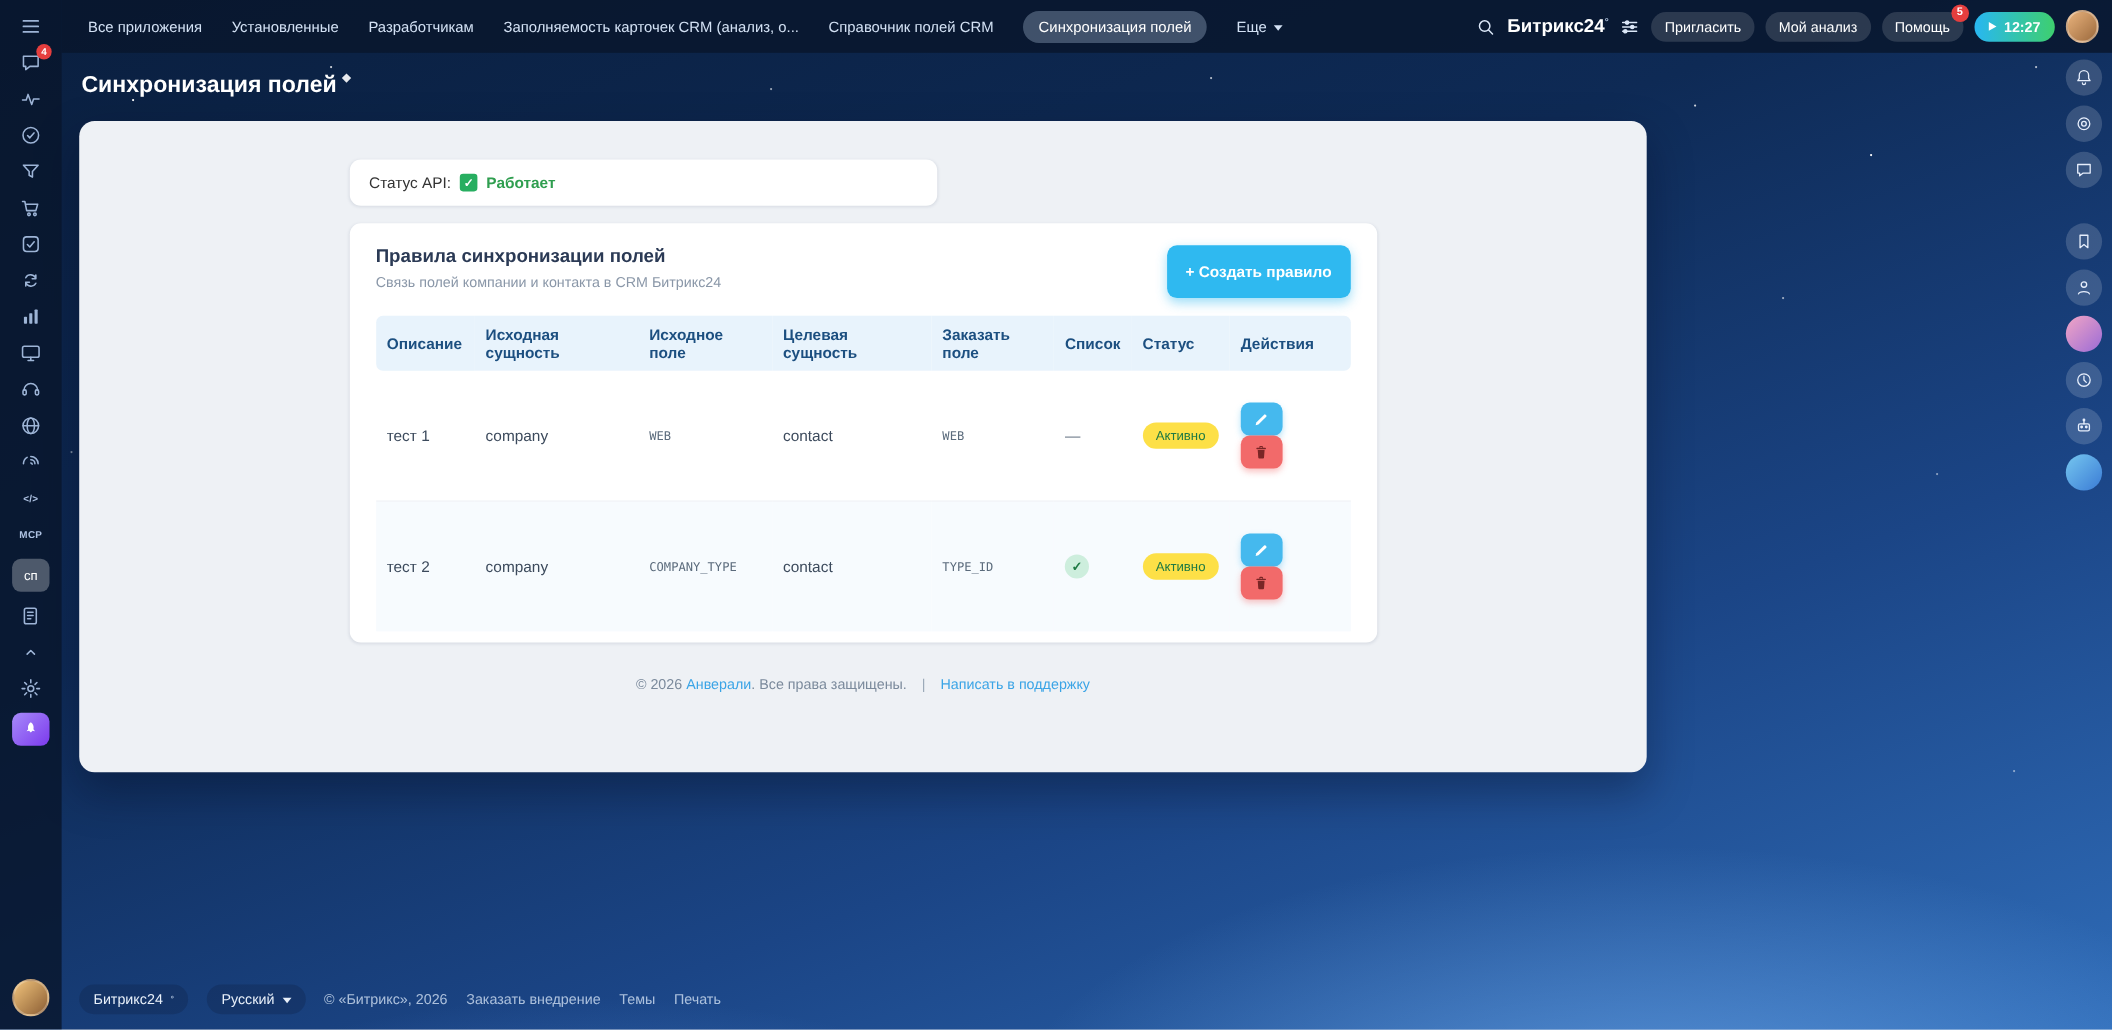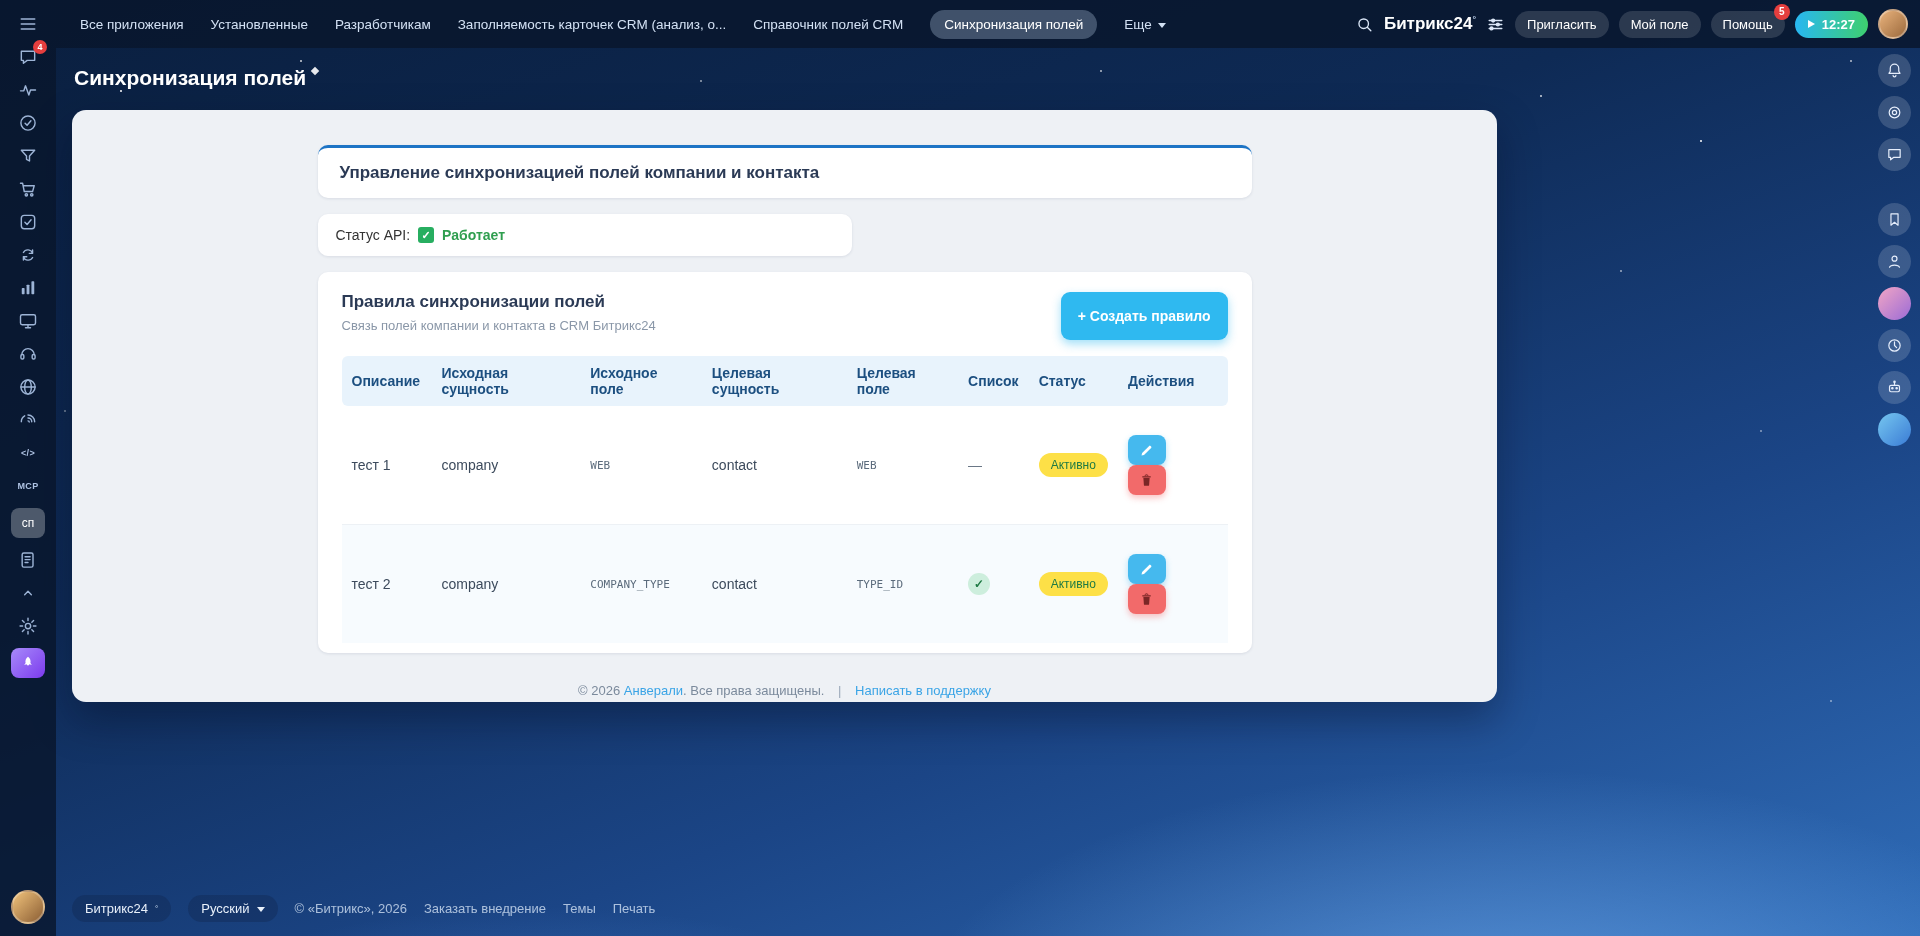--- a/index.html
+++ b/index.html
@@ -264,21 +264,21 @@
   <span class="brand"><span>Битрикс24</span><sup>°</sup></span>
   <span class="top-icon">
     <svg viewBox="0 0 24 24" class="ic">
         <path d="M4 7h16M4 12h16M4 17h16"></path>
         <circle cx="9" cy="7" r="1.8" fill="currentColor"></circle>
         <circle cx="15" cy="12" r="1.8" fill="currentColor"></circle>
         <circle cx="7" cy="17" r="1.8" fill="currentColor"></circle>
       </svg>
   </span>
   <button class="pill">Пригласить</button>
-  <button class="pill">Мой поле</button>
+  <button class="pill">Мой анализ</button>
   <span class="help-wrap">
     <button class="pill">Помощь</button>
     <span class="help-badge">5</span>
   </span>
   <button class="timer">
     <span class="play"></span>
     <span>12:27</span>
   </button>
   <span class="top-avatar"></span>
 </div>
@@ -333,23 +333,20 @@
         <circle cx="9" cy="13" r="1" fill="currentColor"></circle>
         <circle cx="15" cy="13" r="1" fill="currentColor"></circle>
       </svg>
   </span>
   <span class="rail-btn rav2"></span>
 </div>
 
 <div class="panel">
   <div class="panel-inner">
 
-    <div class="card head-card">
-      <span>Управление синхронизацией полей компании и контакта</span>
-    </div>
 
     <div class="status-row">
       <div class="card api-card">
         <span>Статус API:</span>
         <span class="check-sq">✓</span>
         <span class="api-ok">Работает</span>
       </div>
     </div>
 
     <div class="card table-card">
@@ -371,21 +368,21 @@
             <col style="width:68px">
             <col style="width:88px">
             <col style="width:110px">
         </colgroup>
         <thead>
           <tr>
             <th>Описание</th>
             <th>Исходная сущность</th>
             <th>Исходное поле</th>
             <th>Целевая сущность</th>
-            <th>Целевая поле</th>
+            <th>Заказать поле</th>
             <th>Список</th>
             <th>Статус</th>
             <th>Действия</th>
           </tr>
         </thead>
         <tbody>
           <tr>
             <td>тест 1</td>
             <td>company</td>
             <td class="mono">WEB</td>

